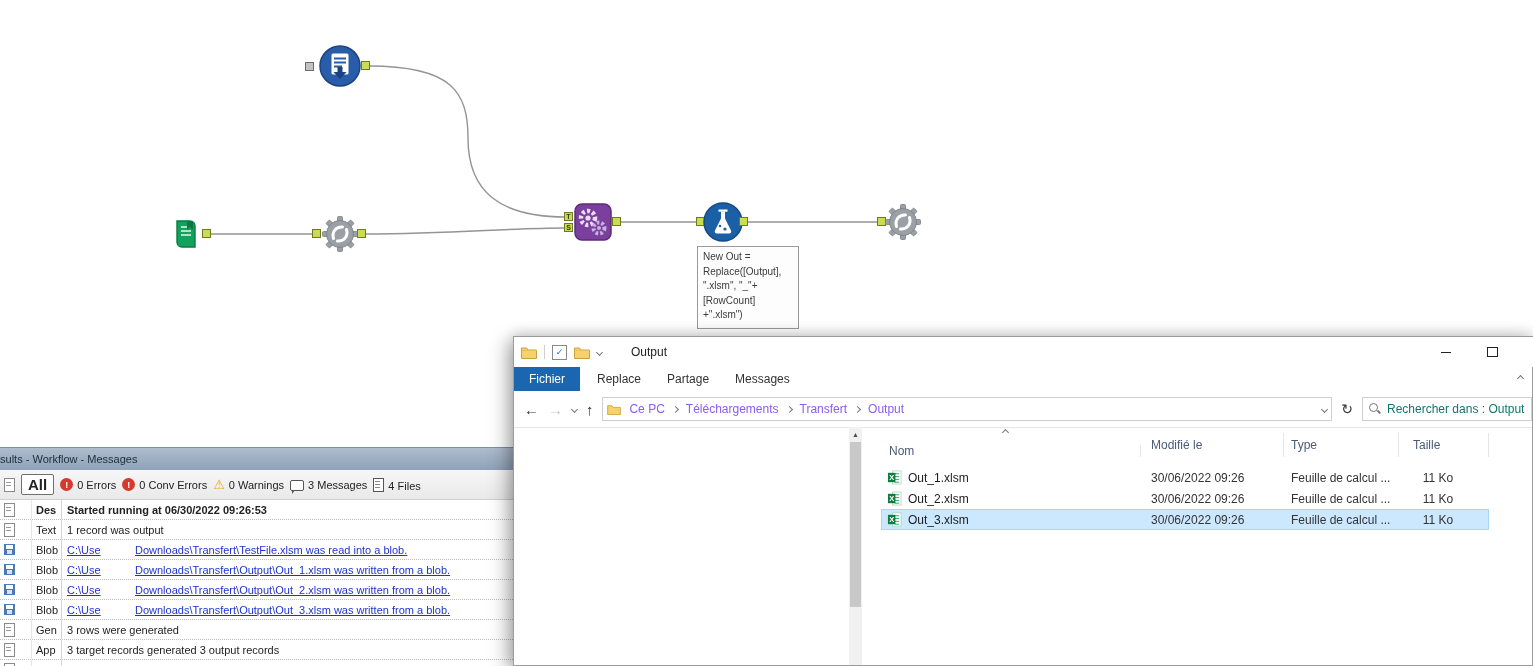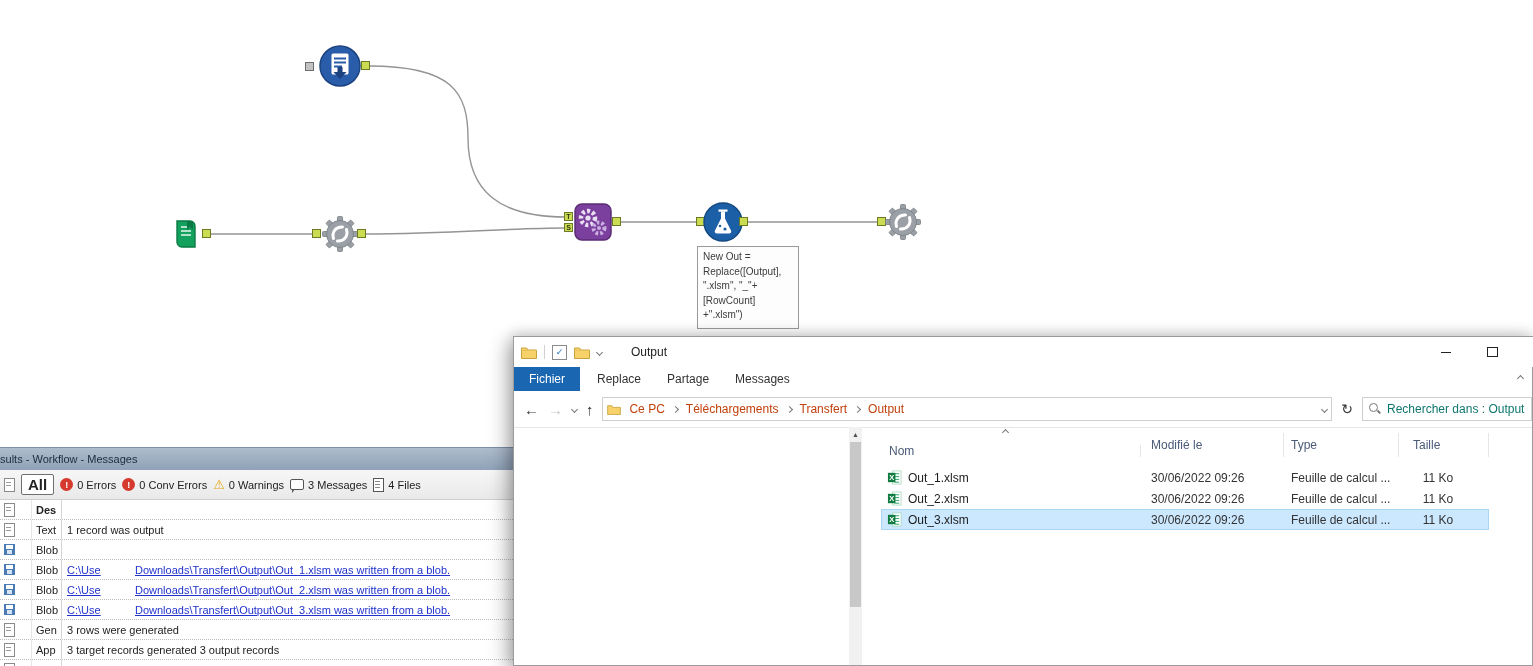--- a/index.html
+++ b/index.html
@@ -32,21 +32,21 @@
   }
   .results-title span{margin-left:-14px;}
   .results-toolbar{
     height:29px;background:linear-gradient(#f7f7f7,#e9e9e9);border-bottom:1px solid #cfcfcf;
     display:flex;align-items:center;padding:0 4px;gap:6px;
   }
   .btn-all{
     border:1px solid #6f6f6f;background:#fff;font-weight:bold;font-size:15px;
     padding:1px 6px;border-radius:2px;color:#222;
   }
-  .counter{display:flex;align-items:center;gap:4px;color:#222;white-space:nowrap;}
+  .counter{display:flex;align-items:flex-end;gap:4px;color:#222;white-space:nowrap;}
   .ic-err{width:13px;height:13px;border-radius:50%;background:#d6392e;color:#fff;display:inline-flex;align-items:center;justify-content:center;}
   .ic-err::after{content:"!";font-size:9px;font-weight:bold;}
   .ic-warn{display:inline-flex;line-height:13px;}
   .ic-warn::after{content:"⚠";color:#e7a614;font-size:13px;}
   .ic-msg{width:12px;height:9px;border:1.5px solid #555;border-radius:2px;background:#fff;position:relative;display:inline-block;}
   .ic-msg::after{content:"";position:absolute;left:1px;bottom:-4px;width:0;height:0;border-left:3px solid #555;border-bottom:4px solid transparent;}
   .ic-files{width:9px;height:12px;border:1.5px solid #555;background:#fff;position:relative;display:inline-block;}
   .ic-files::after{content:"";position:absolute;left:1px;top:2px;width:5px;height:1px;background:#888;box-shadow:0 3px 0 #888,0 6px 0 #888;}
   .mrow{height:19px;display:flex;align-items:center;border-bottom:1px dotted #bcbcbc;overflow:hidden;}
   .mrow.bold{font-weight:bold;}
@@ -79,21 +79,21 @@
   .tab{display:flex;align-items:center;padding:0 13px;color:#333;}
   .tab.file{background:#1b66b1;color:#fff;padding:0 15px;margin-right:4px;}
   .ribbon-collapse{position:absolute;left:1004px;top:9px;}
   .ex-address{height:36px;display:flex;align-items:center;padding-left:10px;gap:9px;border-bottom:1px solid #e6e6e6;}
   .navglyph{font-size:15px;color:#333;}
   .navglyph.disabled{color:#c6c6c6;}
   .addr-box{
     width:738px;height:24px;border:1px solid #cfcfcf;background:#fff;display:flex;align-items:center;
     padding:0 4px;gap:2px;box-sizing:border-box;
   }
-  .crumb{padding:0 6px;color:#c2410c;white-space:nowrap;}
+  .crumb{padding:0 6px;color:#8b5cf6;white-space:nowrap;}
   .addr-spacer{flex:1;}
   .search-box{
     width:170px;height:24px;border:1px solid #cfcfcf;background:#fff;display:flex;align-items:center;
     padding:0 6px;gap:6px;box-sizing:border-box;flex:none;overflow:hidden;
   }
   .search-text{color:#0f766e;white-space:nowrap;text-align:right;}
   .chev{display:inline-block;width:6px;height:6px;border-right:1.5px solid #777;border-bottom:1.5px solid #777;box-sizing:border-box;}
   .chev.right{transform:rotate(-45deg);}
   .chev.down{transform:rotate(45deg);}
   .chev.up{transform:rotate(-135deg);}
@@ -255,33 +255,37 @@
       <span>4 Files</span>
     </span>
   </div>
 
   <div>
     <div class="mrow bold">
       <span class="cell-icon">
           <span class="mi-doc"></span>
         </span>
       <span class="cell-tool">Des</span>
+      <span class="cell-msg">Started running at 06/30/2022 09:26:53</span>
     </div>
     <div class="mrow">
       <span class="cell-icon">
           <span class="mi-doc"></span>
         </span>
       <span class="cell-tool">Text</span>
       <span class="cell-msg">1 record was output</span>
     </div>
     <div class="mrow">
       <span class="cell-icon">
           <span class="mi-save"></span>
         </span>
       <span class="cell-tool">Blob</span>
+      <span class="cell-msg">
+        <a class="msg-link link1">C:\Use</a><a class="msg-link">Downloads\Transfert\TestFile.xlsm was read into a blob.</a>
+      </span>
     </div>
     <div class="mrow">
       <span class="cell-icon">
           <span class="mi-save"></span>
         </span>
       <span class="cell-tool">Blob</span>
       <span class="cell-msg">
         <a class="msg-link link1">C:\Use</a><a class="msg-link">Downloads\Transfert\Output\Out_1.xlsm was written from a blob.</a>
       </span>
     </div>

